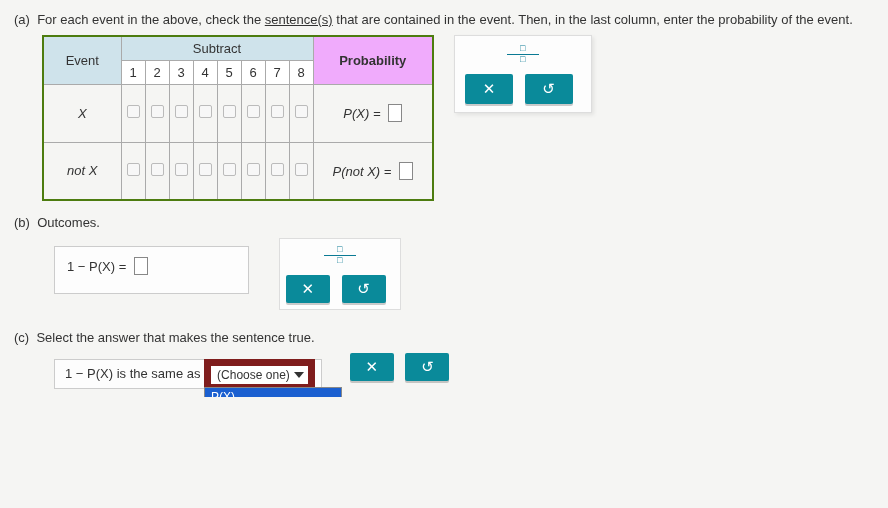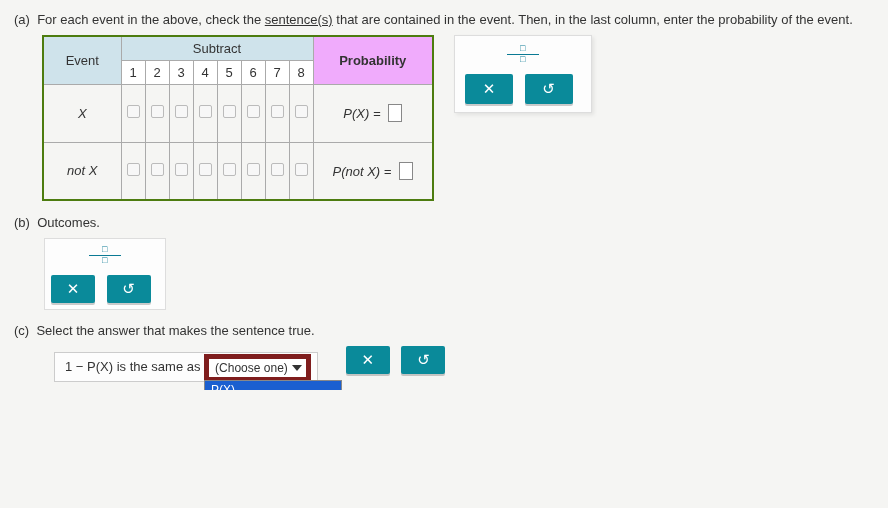--- a/index.html
+++ b/index.html
@@ -113,21 +113,21 @@
     padding: 6px 6px 6px 10px;
     display: inline-block;
     background: #fdfdfd;
   }
   .dropdown {
     display: inline-block;
     position: relative;
     vertical-align: middle;
   }
   .dd-head {
-    border: 5px solid #7f1d1d;
+    border: 7px solid #7f1d1d;
     padding: 2px 18px 2px 6px;
     font-size: 12px;
     background: #fff;
     position: relative;
     cursor: pointer;
     min-width: 110px;
   }
   .dd-head::after {
     content: "";
     position: absolute;
@@ -235,34 +235,37 @@
       <span class="teal-btn">↺</span>
     </div>
   </div>
 </div>
 
 <div class="part-label" style="margin-top:14px">
   <span>(b)</span>
   &nbsp;<span>Outcomes.</span>
 </div>
 <div class="row-flex">
+  <div class="sub-box">
+    <span>1 − P(X) = </span><span class="blank-box"></span>
+  </div>
   <div class="panel-b">
     <div style="text-align:center">
       <span class="frac-icon">
         <div class="top">□</div><div>□</div>
       </span>
     </div>
     <div>
       <span class="teal-btn" style="width:44px;height:28px;line-height:28px">✕</span>
       <span class="teal-btn" style="width:44px;height:28px;line-height:28px">↺</span>
     </div>
   </div>
 </div>
 
-<div class="part-label" style="margin-top:13px">
+<div class="part-label" style="margin-top:20px">
   <span>(c)</span>
   &nbsp;<span>Select the answer that makes the sentence true.</span>
 </div>
 <div class="row-flex" style="align-items:flex-start">
   <div class="sentence-box">
     <span>1 − P(X) is the same as </span>
     <span class="dropdown">
       <span class="dd-head">(Choose one)</span>
       <div class="dd-list">
         <div class="dd-item sel">P(X)</div>

